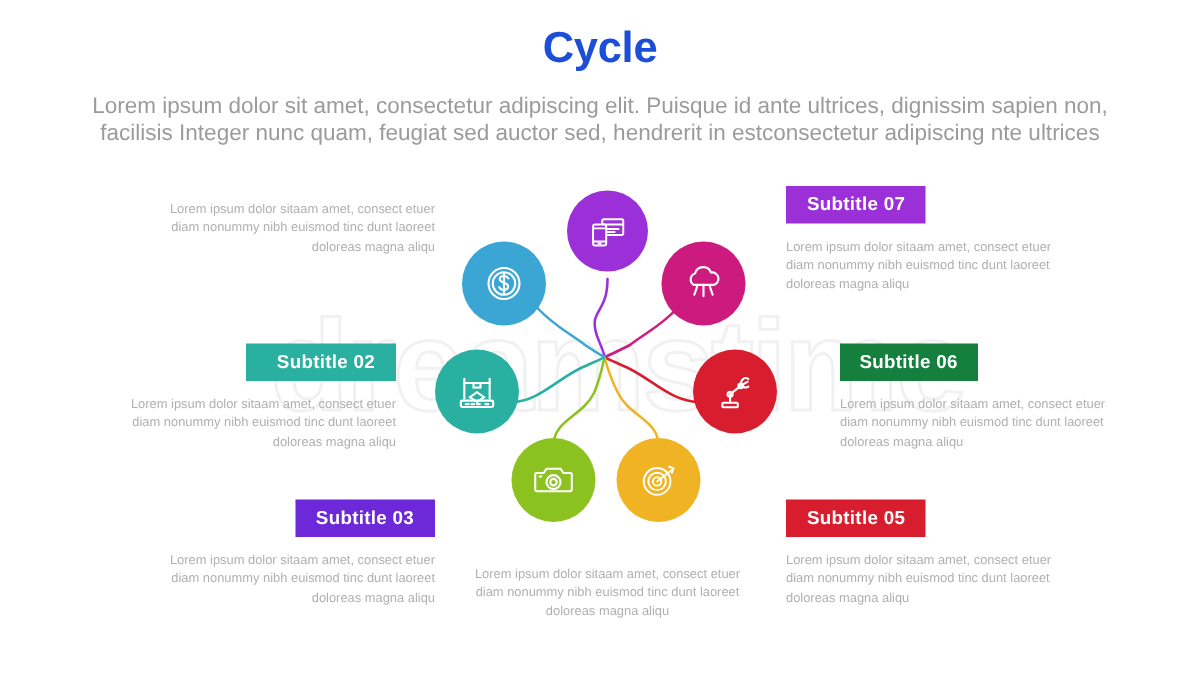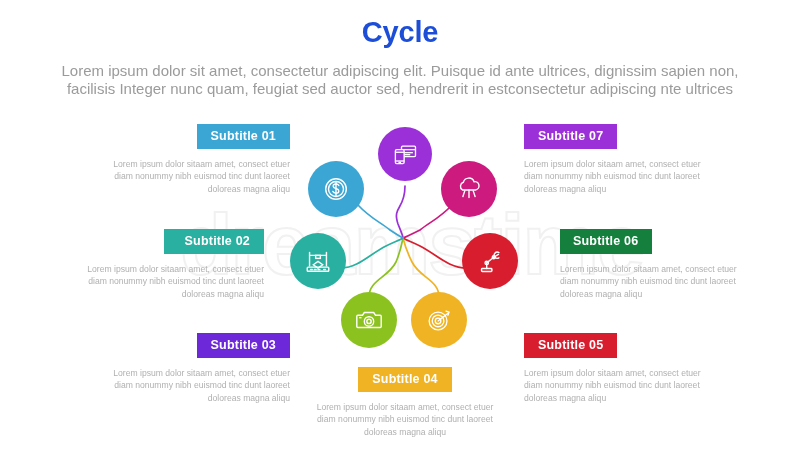--- a/index.html
+++ b/index.html
@@ -177,36 +177,34 @@
       <svg width="30" height="30" viewBox="0 0 32 32" fill="none" stroke="#ffffff" stroke-width="1.5" stroke-linecap="round">
         <circle cx="16" cy="16" r="11"></circle>
         <circle cx="16" cy="16" r="8"></circle>
         <path d="M19,12.3 a3.1,3.1 0 0,0 -3,-1.6 c-2,0 -3,1 -3,2.3 c0,3 6,2 6,5 c0,1.4 -1.2,2.4 -3.2,2.4 a3.4,3.4 0 0,1 -3.2,-1.8"></path>
         <line x1="16" y1="8.6" x2="16" y2="23.4"></line>
       </svg>
     </div>
   </div>
 
   <div class="block align-right" style="left:112px; top:124px; width:178px;">
-    <span class="badge" style="background: rgb(59, 166, 212);">Subtitle 01</span>
     <div class="desc">Lorem ipsum dolor sitaam amet, consect etuer diam nonummy  nibh euismod tinc dunt laoreet doloreas magna aliqu</div>
   </div>
 
   <div class="block align-right" style="left:86px; top:229px; width:178px;">
     <span class="badge" style="background: rgb(42, 176, 160); padding-left: 21px;">Subtitle 02</span>
     <div class="desc">Lorem ipsum dolor sitaam amet, consect etuer diam nonummy  nibh euismod tinc dunt laoreet doloreas magna aliqu</div>
   </div>
 
   <div class="block align-right" style="left:112px; top:333px; width:178px;">
     <span class="badge" style="background: #6d28d9;">Subtitle 03</span>
     <div class="desc">Lorem ipsum dolor sitaam amet, consect etuer diam nonummy  nibh euismod tinc dunt laoreet doloreas magna aliqu</div>
   </div>
 
   <div class="block align-center" style="left:310px; top:367px; width:190px;">
-    <span class="badge" style="background: rgb(240, 179, 35);">Subtitle 04</span>
     <div class="desc">Lorem ipsum dolor sitaam amet, consect etuer diam nonummy  nibh euismod tinc dunt laoreet doloreas magna aliqu</div>
   </div>
 
   <div class="block align-left" style="left:524px; top:333px; width:178px;">
     <span class="badge" style="background: rgb(216, 30, 46);">Subtitle 05</span>
     <div class="desc">Lorem ipsum dolor sitaam amet, consect etuer diam nonummy  nibh euismod tinc dunt laoreet doloreas magna aliqu</div>
   </div>
 
   <div class="block align-left" style="left:560px; top:229px; width:178px;">
     <span class="badge" style="background: #15803d; padding-left: 13px;">Subtitle 06</span>

